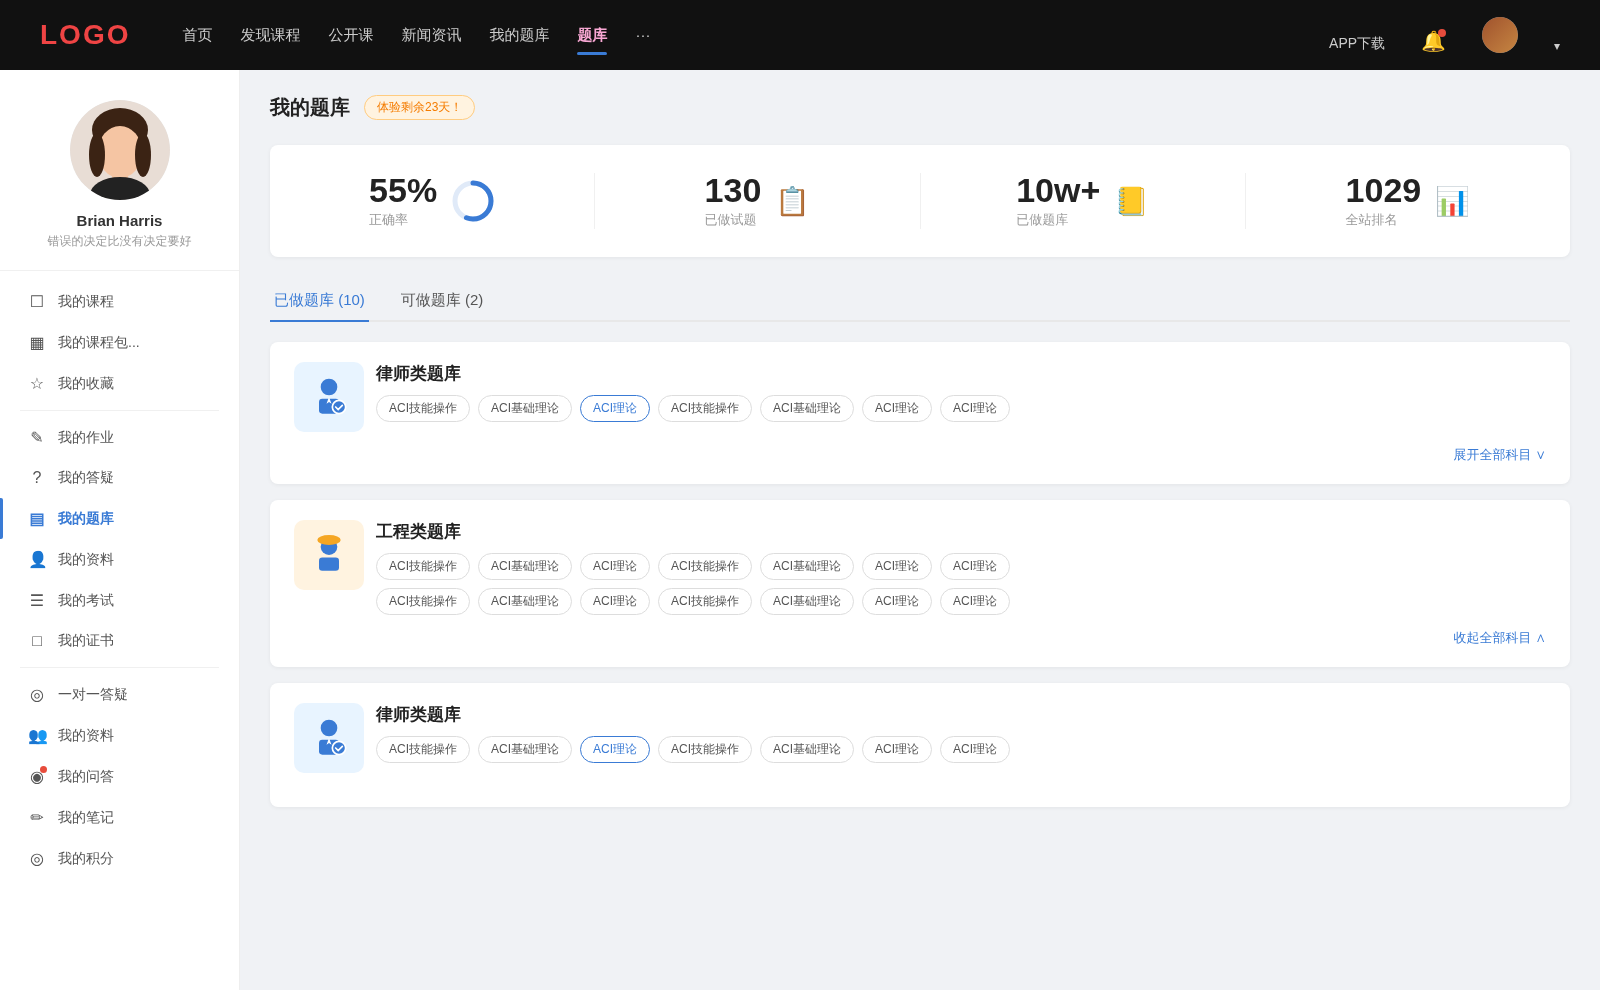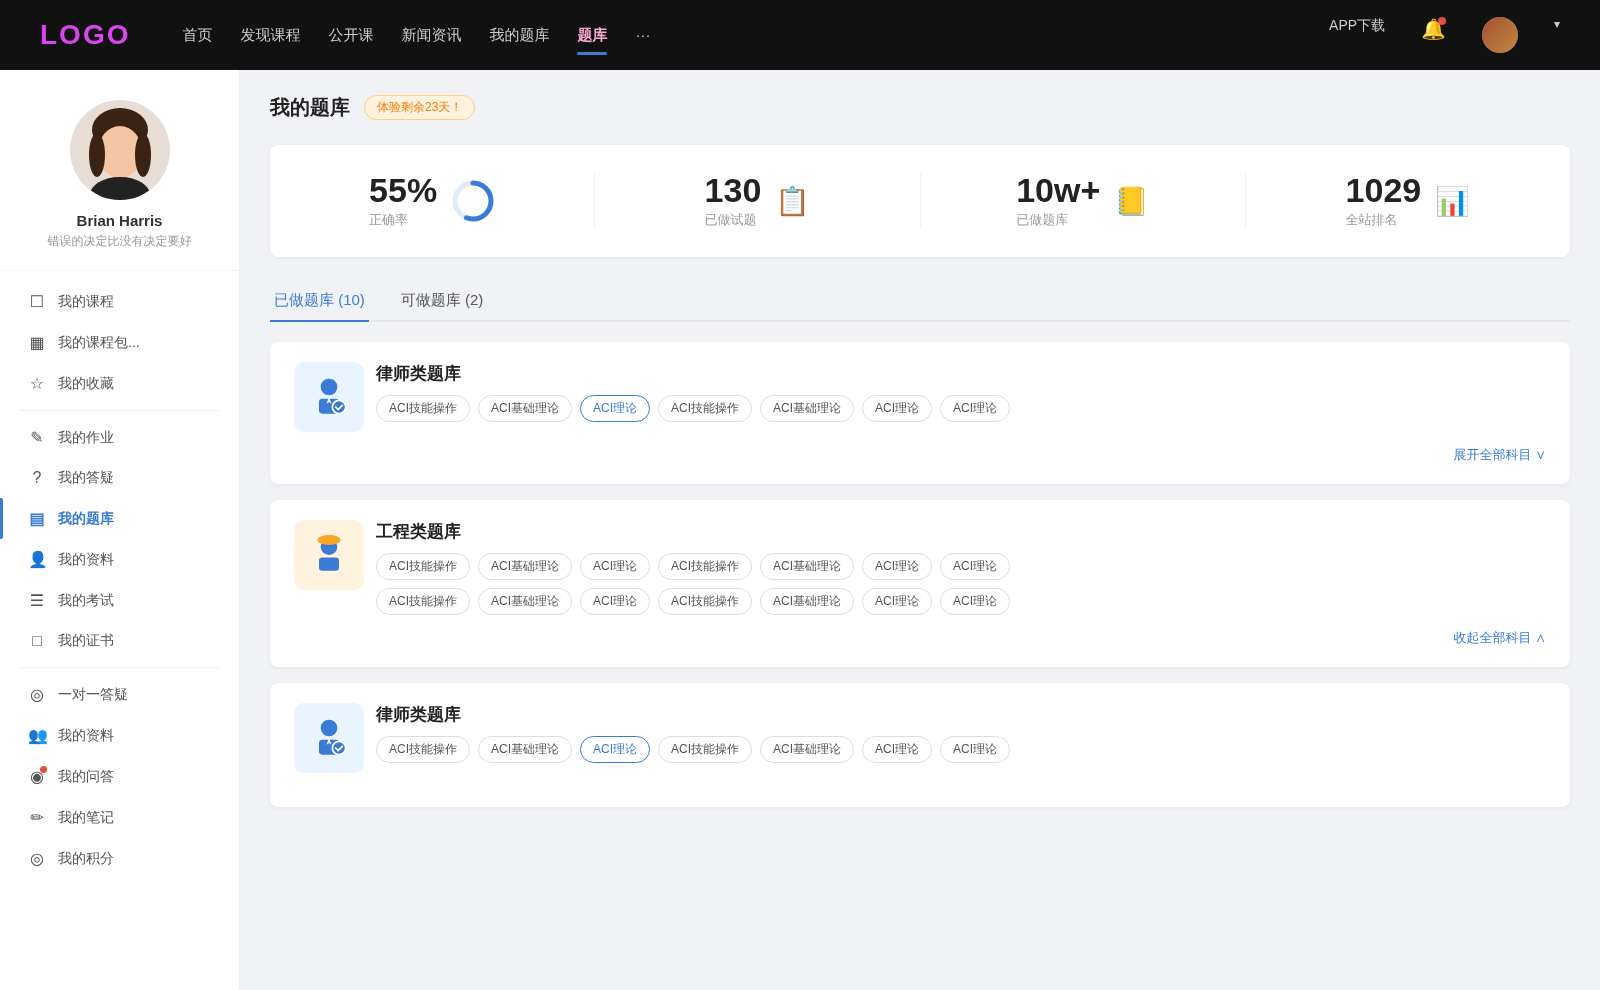--- a/index.html
+++ b/index.html
@@ -10,21 +10,21 @@
       background: #111;
       height: 70px;
       display: flex;
       align-items: center;
       padding: 0 40px;
       gap: 32px;
     }
     .navbar-logo {
       font-size: 28px;
       font-weight: 900;
-      color: #d946ef;
+      color: #ef4444;
       letter-spacing: 2px;
       margin-right: 20px;
     }
     .nav-links { display: flex; gap: 28px; flex: 1; }
     .nav-link {
       color: #ccc;
       font-size: 15px;
       cursor: pointer;
       padding: 4px 0;
       text-decoration: none;
@@ -33,21 +33,21 @@
     .nav-link.active { color: #f9a8d4; font-weight: bold; }
     .nav-link.active::after {
       content: '';
       position: absolute;
       bottom: -6px;
       left: 0; right: 0;
       height: 3px;
       background: #3a7bd5;
       border-radius: 2px;
     }
-    .nav-right { display: flex; align-items: flex-start; gap: 36px; }
+    .nav-right { display: flex; align-items: flex-end; gap: 36px; }
     .nav-app-dl { color: #ccc; font-size: 14px; cursor: pointer; }
     .nav-bell { position: relative; cursor: pointer; }
     .nav-bell-icon { font-size: 20px; color: #fff; }
     .nav-bell-dot {
       position: absolute; top: 0; right: 0;
       width: 8px; height: 8px;
       background: #e74c3c; border-radius: 50%;
     }
     .nav-avatar {
       width: 36px; height: 36px; border-radius: 50%;

